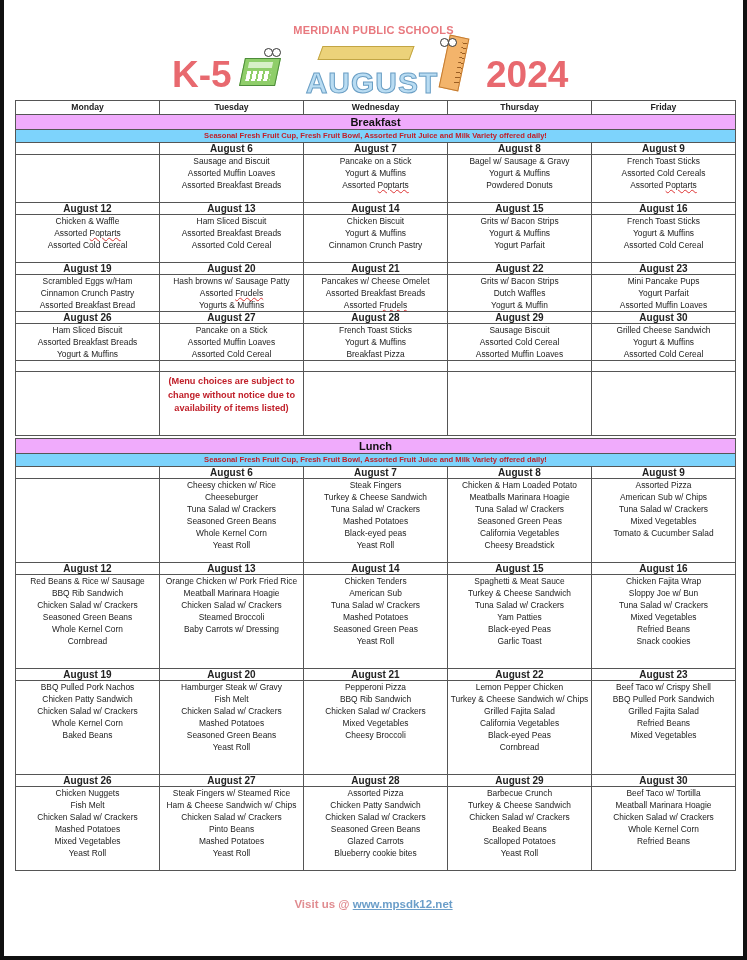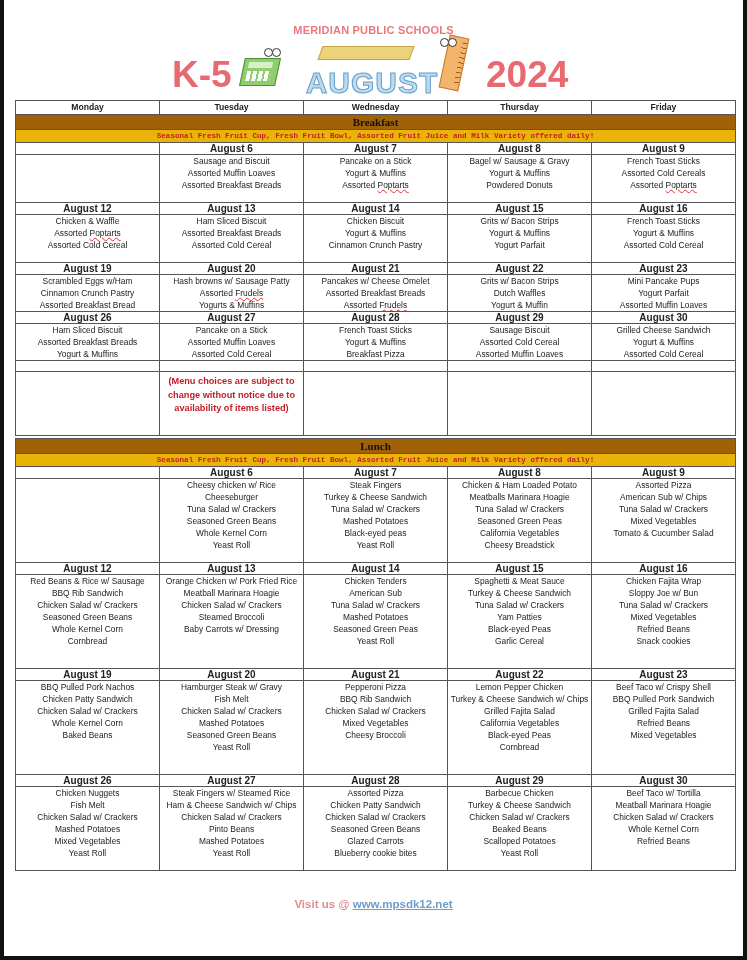--- a/index.html
+++ b/index.html
@@ -39,23 +39,23 @@
 
   table.menu {
     position:absolute; left:11px; border-collapse:collapse; table-layout:fixed; width:721px;
     font-size:8.4px; color:#222;
   }
   table.menu td, table.menu th {
     border:1px solid #555; text-align:center; vertical-align:top; padding:0; overflow:hidden;
   }
   .col { width:144px; }
   .dayhdr th { font-weight:bold; height:13px; line-height:13px; font-size:8.6px; }
-  .banner td { background:#a16207; border-bottom:none;font-family:Liberation Serif, serif; }
+  .banner td { background:#f0abfc; border-bottom:none; }
   .banner .btitle { font-weight:bold; font-size:11px; height:14px; line-height:15px; color:#111; }
-  .sub td { background:#eab308; border-top:none;font-family:Liberation Mono, monospace; }
+  .sub td { background:#7dd3fc; border-top:none; }
   .sub .note { color:#c0202a; font-weight:bold; font-size:7.6px; height:12px; line-height:12px; white-space:nowrap; }
   .dates td { font-weight:bold; height:11px; line-height:11px; font-size:10px; }
   .items td .it { line-height:12px; display:block; }
   .squiggle { text-decoration:underline wavy #d33; text-decoration-thickness:1px; }
   .notice { color:#c0202a; font-weight:bold; font-size:9.2px; line-height:13.5px; padding-top:3px; }
 
   .footer1 {
     position:absolute; top:898px; left:0; width:739px; text-align:center; font-size:11.5px; font-weight:bold; color:#e08c90;
   }
   .footer1 a { color:#6b9ec9; text-decoration:underline; }
@@ -360,21 +360,21 @@
         <span class="it">Mashed Potatoes</span>
         <span class="it">Seasoned Green Peas</span>
         <span class="it">Yeast Roll</span>
       </td>
       <td>
         <span class="it">Spaghetti &amp; Meat Sauce</span>
         <span class="it">Turkey &amp; Cheese Sandwich</span>
         <span class="it">Tuna Salad w/ Crackers</span>
         <span class="it">Yam Patties</span>
         <span class="it">Black-eyed Peas</span>
-        <span class="it">Garlic Cereal</span>
+        <span class="it">Garlic Toast</span>
       </td>
       <td>
         <span class="it">Chicken Fajita Wrap</span>
         <span class="it">Sloppy Joe w/ Bun</span>
         <span class="it">Tuna Salad w/ Crackers</span>
         <span class="it">Mixed Vegetables</span>
         <span class="it">Refried Beans</span>
         <span class="it">Snack cookies</span>
       </td>
     </tr>
@@ -452,21 +452,21 @@
       </td>
       <td>
         <span class="it">Assorted Pizza</span>
         <span class="it">Chicken Patty Sandwich</span>
         <span class="it">Chicken Salad w/ Crackers</span>
         <span class="it">Seasoned Green Beans</span>
         <span class="it">Glazed Carrots</span>
         <span class="it">Blueberry cookie bites</span>
       </td>
       <td>
-        <span class="it">Barbecue Chicken</span>
+        <span class="it">Barbecue Crunch</span>
         <span class="it">Turkey &amp; Cheese Sandwich</span>
         <span class="it">Chicken Salad w/ Crackers</span>
         <span class="it">Beaked Beans</span>
         <span class="it">Scalloped Potatoes</span>
         <span class="it">Yeast Roll</span>
       </td>
       <td>
         <span class="it">Beef Taco w/ Tortilla</span>
         <span class="it">Meatball Marinara Hoagie</span>
         <span class="it">Chicken Salad w/ Crackers</span>

